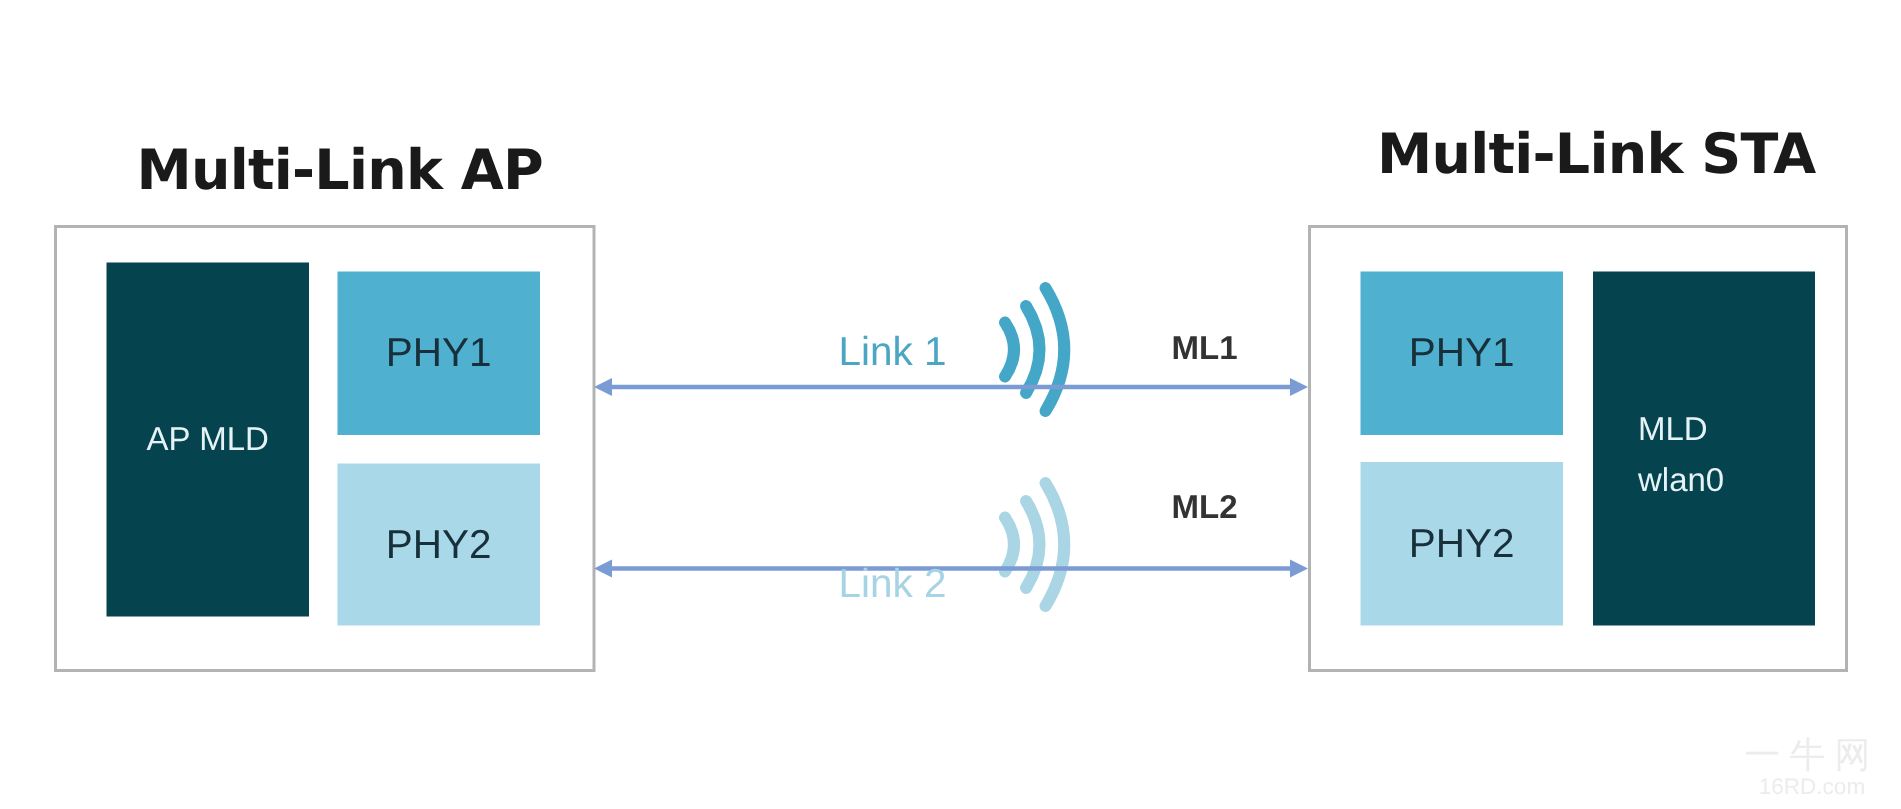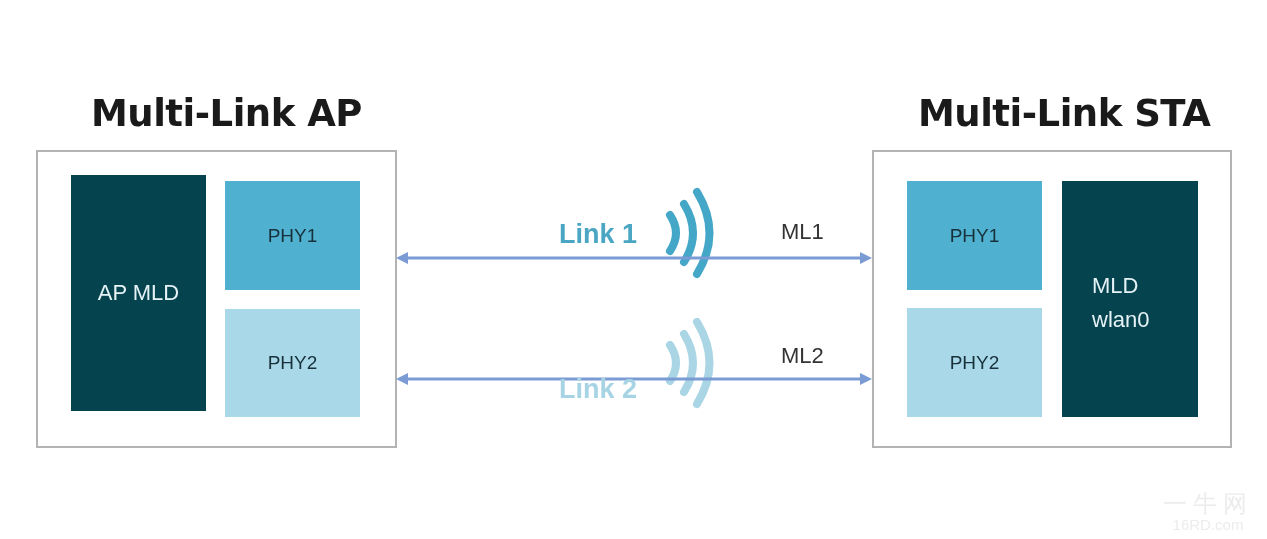--- a/index.html
+++ b/index.html
@@ -1,51 +1,51 @@
 <!DOCTYPE html>
 <html><head>
 <meta charset="utf-8">
 <style>
   html,body{margin:0;padding:0;background:#ffffff;}
   body{width:1267px;height:539px;position:relative;overflow:hidden;font-family:"DejaVu Sans","Liberation Sans",sans-serif;}
   .title{position:absolute;font-size:37px;font-weight:700;color:#1a1a1a;letter-spacing:-0.5px;white-space:nowrap;}
   .frame{position:absolute;border:2px solid #b3b3b3;background:#fff;box-sizing:border-box;}
   .block{position:absolute;display:flex;align-items:center;justify-content:center;box-sizing:border-box;text-align:center;}
-  .phy{font-size:19px;font-weight:500;color:#17303a;font-family:"Liberation Sans",sans-serif;}
+  .phy{font-size:27px;font-weight:500;color:#17303a;font-family:"Liberation Sans",sans-serif;}
   .mld{color:#e6f3f6;font-size:22px;font-family:"Liberation Sans",sans-serif;line-height:34px;}
-  .link-label{position:absolute;font-size:27px;font-weight:700;font-family:"Liberation Sans",sans-serif;white-space:nowrap;}
-  .ml-label{position:absolute;font-size:22px;font-weight:400;color:#333;font-family:"Liberation Sans",sans-serif;}
+  .link-label{position:absolute;font-size:27px;font-weight:400;font-family:"Liberation Sans",sans-serif;white-space:nowrap;}
+  .ml-label{position:absolute;font-size:22px;font-weight:700;color:#333;font-family:"Liberation Sans",sans-serif;}
   svg.overlay{position:absolute;left:0;top:0;}
   .wm{position:absolute;right:14px;bottom:6px;color:#ececec;font-size:15px;font-family:"Liberation Sans",sans-serif;text-align:center;line-height:16px;}
   .wm .big{font-size:24px;letter-spacing:6px;line-height:26px;}
 </style>
 </head>
 <body>
 
 <div class="title" style="left:91px;top:92px;">Multi-Link AP</div>
 <div class="frame" style="left:36px;top:150px;width:361px;height:298px;"></div>
 <div class="block mld" style="left:71px;top:175px;width:135px;height:236px;background:#05434f;">
   <span>AP MLD</span>
 </div>
 <div class="block phy" style="left:225px;top:181px;width:135px;height:109px;background:#4fb0d0;">
   <span>PHY1</span>
 </div>
 <div class="block phy" style="left:225px;top:309px;width:135px;height:108px;background:#a9d9e9;">
   <span>PHY2</span>
 </div>
 
-<div class="title" style="left:918px;top:92px;">Multi-Link STA</div>
+<div class="title" style="left:918px;top:81px;">Multi-Link STA</div>
 <div class="frame" style="left:872px;top:150px;width:360px;height:298px;"></div>
 <div class="block phy" style="left:907px;top:181px;width:135px;height:109px;background:#4fb0d0;">
   <span>PHY1</span>
 </div>
 <div class="block phy" style="left:907px;top:308px;width:135px;height:109px;background:#a9d9e9;">
   <span>PHY2</span>
 </div>
-<div class="block mld" style="left:1062px;top:181px;width:136px;height:236px;background:#05434f;flex-direction:column;align-items:flex-start;justify-content:flex-start;padding-left:30px;padding-top:88px;">
+<div class="block mld" style="left:1062px;top:181px;width:148px;height:236px;background:#05434f;flex-direction:column;align-items:flex-start;justify-content:flex-start;padding-left:30px;padding-top:88px;">
   <span>MLD</span>
   <span>wlan0</span>
 </div>
 
 <svg class="overlay" width="1267" height="539">
   <g fill="none" stroke="#45a7c8" stroke-width="8" stroke-linecap="round">
     <path d="M670 215 Q682 233 670 251"></path>
     <path d="M684 204 Q702 233 684 262"></path>
     <path d="M697 192 Q722 233 697 274"></path>
   </g>
@@ -62,18 +62,18 @@
   <g>
     <line x1="406" y1="379" x2="862" y2="379" stroke="#7b9bd4" stroke-width="3"></line>
     <polygon points="396,379 408,373 408,385" fill="#7b9bd4"></polygon>
     <polygon points="872,379 860,373 860,385" fill="#7b9bd4"></polygon>
   </g>
 </svg>
 
 <div class="link-label" style="left:559px;top:219px;color:#4aa6c3;">Link 1</div>
 <div class="link-label" style="left:559px;top:346px;color:#a7d4e4;margin-top:28px;">Link 2</div>
 <div class="ml-label" style="left:781px;top:219px;">ML1</div>
-<div class="ml-label" style="left:781px;top:343px;">ML2</div>
+<div class="ml-label" style="left:781px;top:325px;">ML2</div>
 
 <div class="wm">
   <div class="big">一牛网</div>
   <div>16RD.com</div>
 </div>
 
 </body></html>

